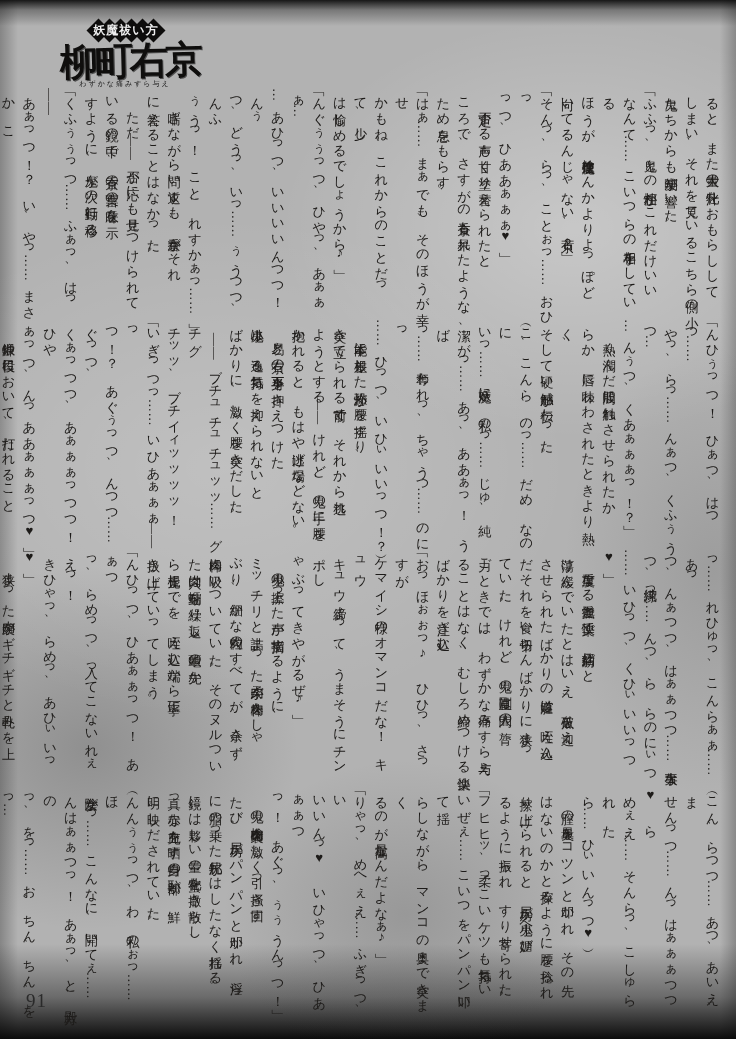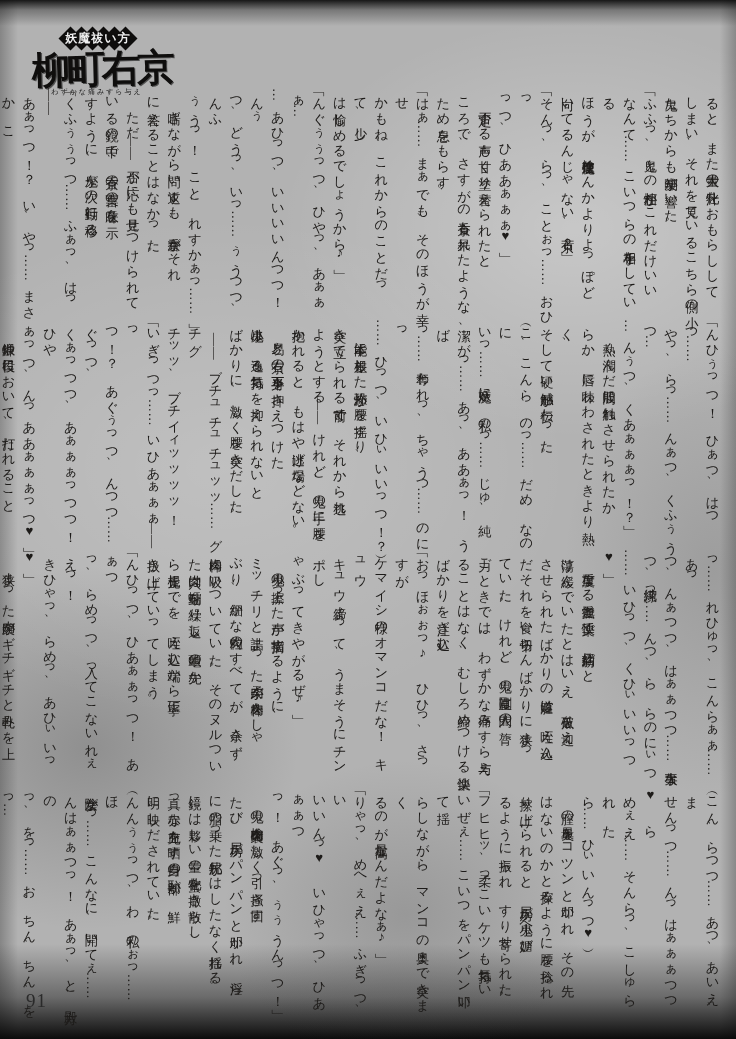--- a/index.html
+++ b/index.html
@@ -35,21 +35,21 @@
     color:#1d1b19;
     text-align:left;
   }
   .band .col{margin:0;padding:0;}
   #band1{top:88px;}
   #band2{top:319px;}
   #band3{top:549px;}
   #band4{top:787px;}
 
   
-  .logo{position:absolute;left:32px;top:18px;width:130px;margin-top:8px;}
+  .logo{position:absolute;left:60px;top:18px;width:130px;}
   .banner{position:relative;left:18px;width:96px;height:24px;display:flex;align-items:center;justify-content:center;}
   .banner .diamonds{position:absolute;inset:0;display:flex;justify-content:center;align-items:center;}
   .banner .diamonds i{width:17px;height:17px;background:#0e0d0c;transform:rotate(45deg);margin:0 -3px;display:block;}
   .banner .series{position:relative;color:#efefef;font-weight:bold;font-size:12px;letter-spacing:1px;white-space:nowrap;text-shadow:0 0 1px #000;}
   .main-title{
     margin-top:1px;white-space:nowrap;
     font-weight:bold;font-size:38px;line-height:36px;letter-spacing:-3px;
     color:#0f0e0d;transform:rotate(-1.5deg);
     text-shadow:1px 1px 0 rgba(0,0,0,.55);
   }

